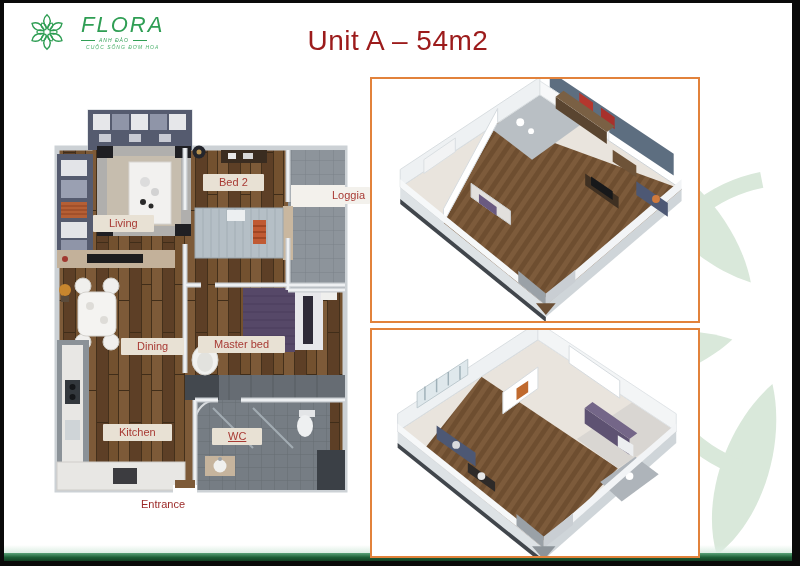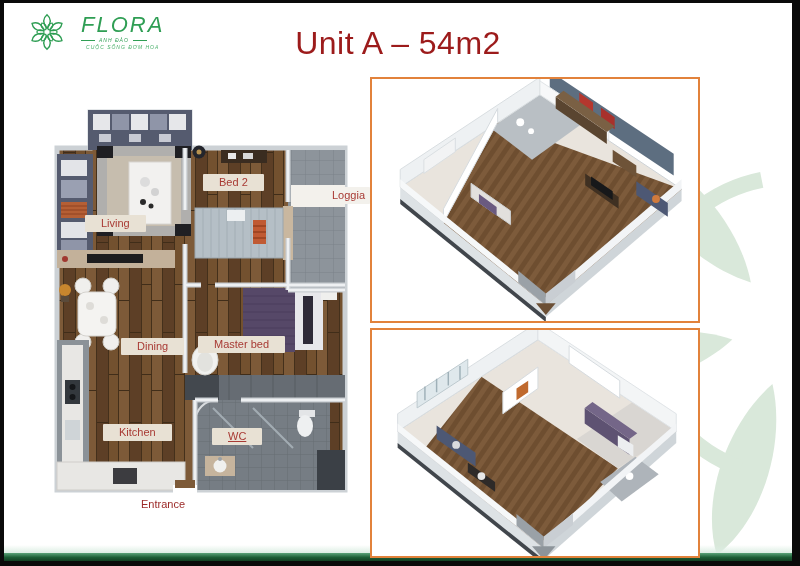--- a/index.html
+++ b/index.html
@@ -14,28 +14,28 @@
   .logo-flower{width:38px;height:38px;}
   .logo-textcol{margin-left:15px;font-style:italic;}
   .logo-word{color:#2f9e54;font-size:22px;letter-spacing:2px;line-height:24px;}
   .logo-subrow{display:flex;align-items:center;gap:4px;margin-top:0px;}
   .logo-subrow:before,.logo-subrow:after{content:"";display:block;width:14px;border-top:1px solid #2f9e54;}
   .logo-sub{color:#2f9e54;font-size:5px;letter-spacing:1px;}
   .logo-tag{color:#49b06a;font-size:5px;letter-spacing:1px;margin-top:1px;text-align:center;}
 
   
   .title{position:absolute;left:0;top:22px;width:788px;text-align:center;z-index:2;
-         color:#9c1b1b;font-size:32px;letter-spacing:.5px;}
+         color:#9c1b1b;font-size:28px;letter-spacing:.5px;}
 
   
   .plan{position:absolute;left:49px;top:87px;width:296px;height:432px;z-index:2;}
   .plan svg{position:absolute;left:0;top:0;}
   .lbl{position:absolute;background:#e8e1d4;color:#a83a34;font-size:11px;line-height:15px;
        padding:1px 16px;white-space:nowrap;border-radius:1px;z-index:4;}
-  #lbl-living{left:32px;top:125px;}
+  #lbl-living{left:40px;top:125px;}
   #lbl-bed2{left:150px;top:84px;}
   #lbl-loggia{left:241px;top:97px;background:#f3f1ec;padding:1px 5px;margin-left:33px;}
   #lbl-dining{left:68px;top:200px;margin-top:48px;}
   #lbl-master{left:145px;top:238px;margin-top:8px;}
   #lbl-kitchen{left:50px;top:334px;}
   #lbl-wc{left:159px;top:338px;text-decoration:underline;}
   #lbl-entrance{left:88px;top:407px;background:none;color:#9c2a28;padding:0;}
 
   
   .rbox{position:absolute;left:366px;width:330px;background:#ffffff;border:2px solid #e2823b;

